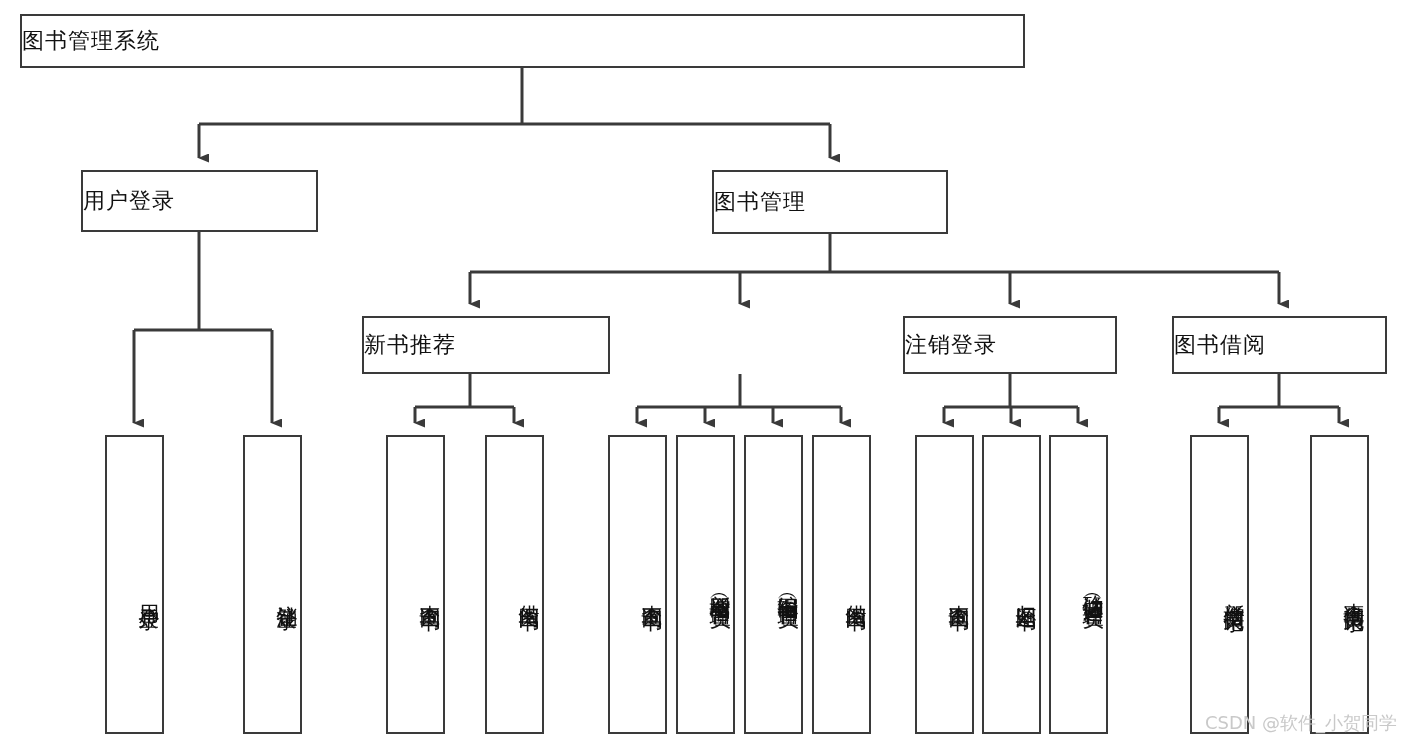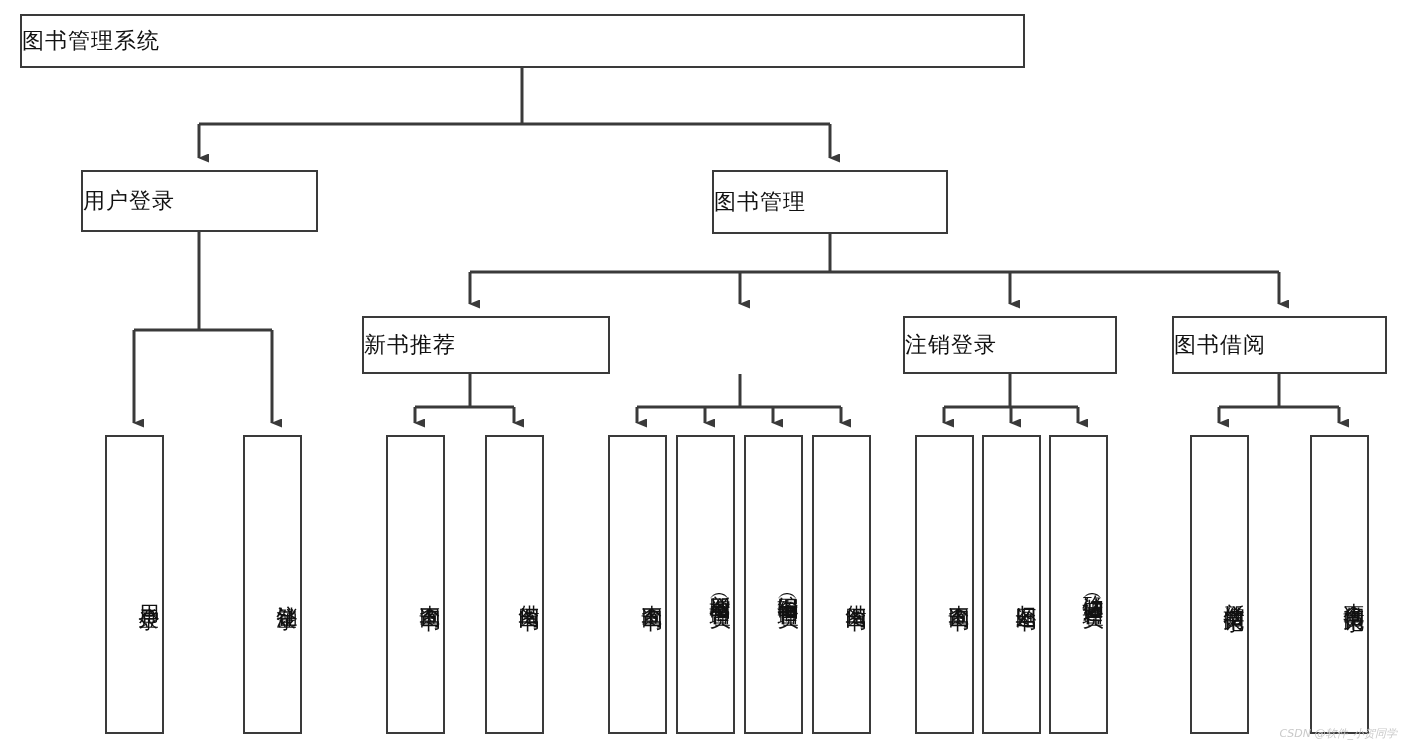--- a/index.html
+++ b/index.html
@@ -53,27 +53,26 @@
     text-orientation: upright;
     display: block;
     margin-top: 14px;
   }
   .node.vert.tall .vtext {
     margin-top: 4px;
   }
   .watermark {
     position: absolute;
     right: 8px;
-    bottom: 6px;
-    font-size: 11px;
+    bottom: 12px;
+    font-size: 18px;
     color: #c9c9c9;
     white-space: nowrap;
     z-index: 5;
     font-family: "DejaVu Sans", "Liberation Sans", sans-serif;
-    font-style: italic;
   }
 </style>
 </head>
 <body>
 
 <div id="canvas">
 
   <svg id="connectors" viewBox="0 0 1405 747">
     <defs>
       <marker id="arrowhead" markerWidth="9" markerHeight="11" refX="4.5" refY="10" orient="auto" markerUnits="userSpaceOnUse">

